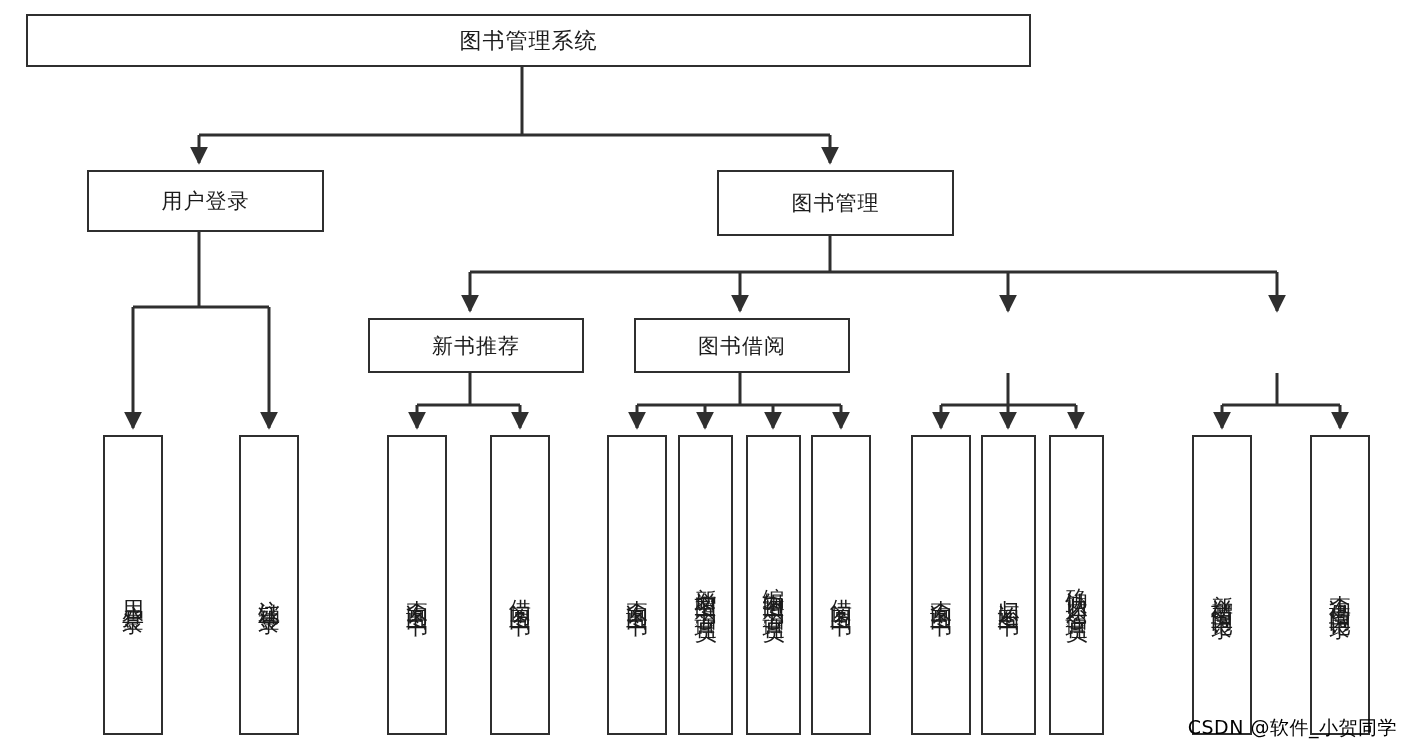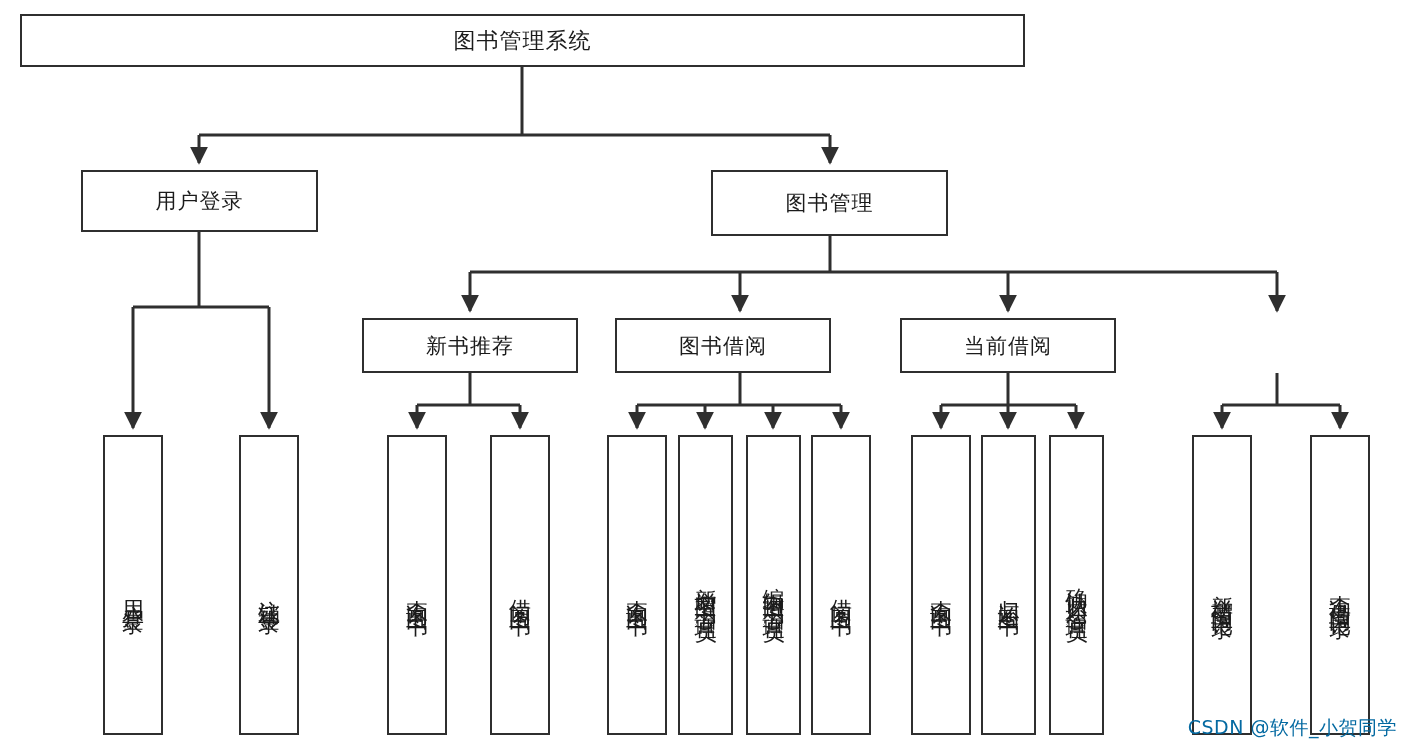--- a/index.html
+++ b/index.html
@@ -17,42 +17,42 @@
   .node{
     position:absolute;
     box-sizing:border-box;
     background:#ffffff;
     border:2.5px solid #2f2f2f;
     display:flex;
     align-items:center;
     justify-content:center;
     color:#1b1b1b;
   }
-  .node.horiz{font-size:21px;letter-spacing:1px;}
+  .node.horiz{font-size:21px;letter-spacing:1px;margin-left:6px;}
   .node.root{font-size:22px;}
   .node.leaf{
     writing-mode:vertical-rl;
     text-orientation:upright;
     font-size:22px;
     letter-spacing:5px;
     padding-top:14px;
     line-height:1;
   }
   .leaf-text{
     writing-mode:vertical-rl;
     text-orientation:upright;
     letter-spacing:5px;
     white-space:nowrap;
   }
   .watermark{
     position:absolute;
     right:8px;
     bottom:6px;
     font-size:19px;
-    color:#0369a1;
+    color:#000000;
     letter-spacing:0.5px;
     white-space:nowrap;
     pointer-events:none;
   }
 </style>
 </head>
 <body>
 
 <div id="canvas">
 
@@ -113,25 +113,22 @@
   <div class="node horiz" style="left:81px;top:170px;width:237px;height:62px;">
     <span>用户登录</span>
   </div>
   <div class="node horiz" style="left:711px;top:170px;width:237px;height:66px;">
     <span>图书管理</span>
   </div>
 
   <div class="node horiz" style="left:362px;top:318px;width:216px;height:55px;">
     <span>新书推荐</span>
   </div>
-  <div class="node horiz" style="left:615px;top:318px;width:216px;height:55px;">
+  <div class="node horiz" style="left:628px;top:318px;width:216px;height:55px;">
     <span>图书借阅</span>
-  </div>
-  <div class="node horiz" style="left:900px;top:318px;width:216px;height:55px;">
-    <span>当前借阅</span>
   </div>
 
   <div class="node leaf" style="left:103px;top:435px;width:60px;height:300px;">
     <span class="leaf-text">用户登录</span>
   </div>
   <div class="node leaf" style="left:239px;top:435px;width:60px;height:300px;">
     <span class="leaf-text">注销登录</span>
   </div>
 
   <div class="node leaf" style="left:387px;top:435px;width:60px;height:300px;">

